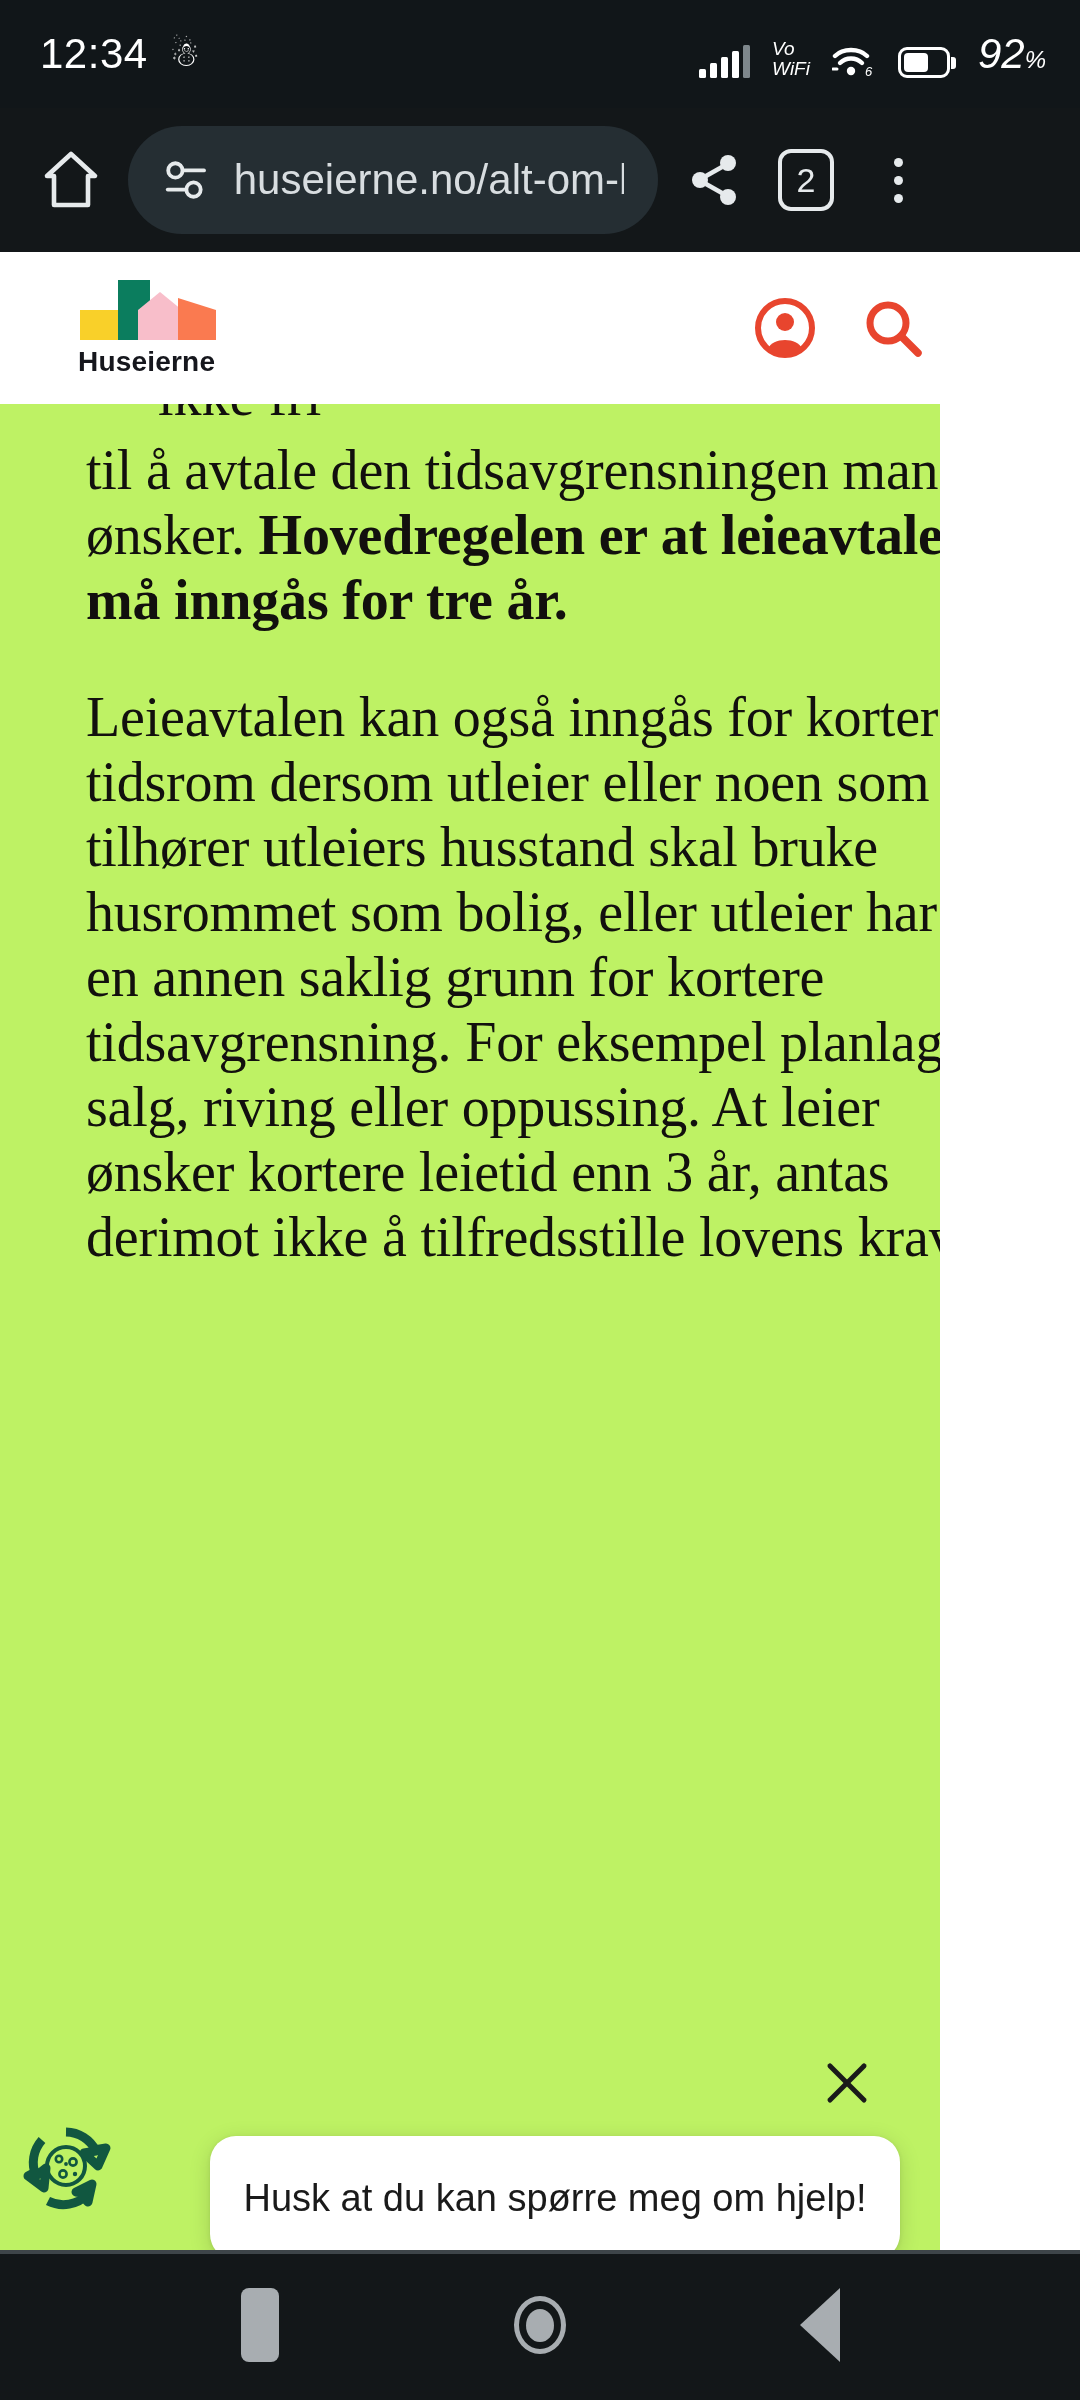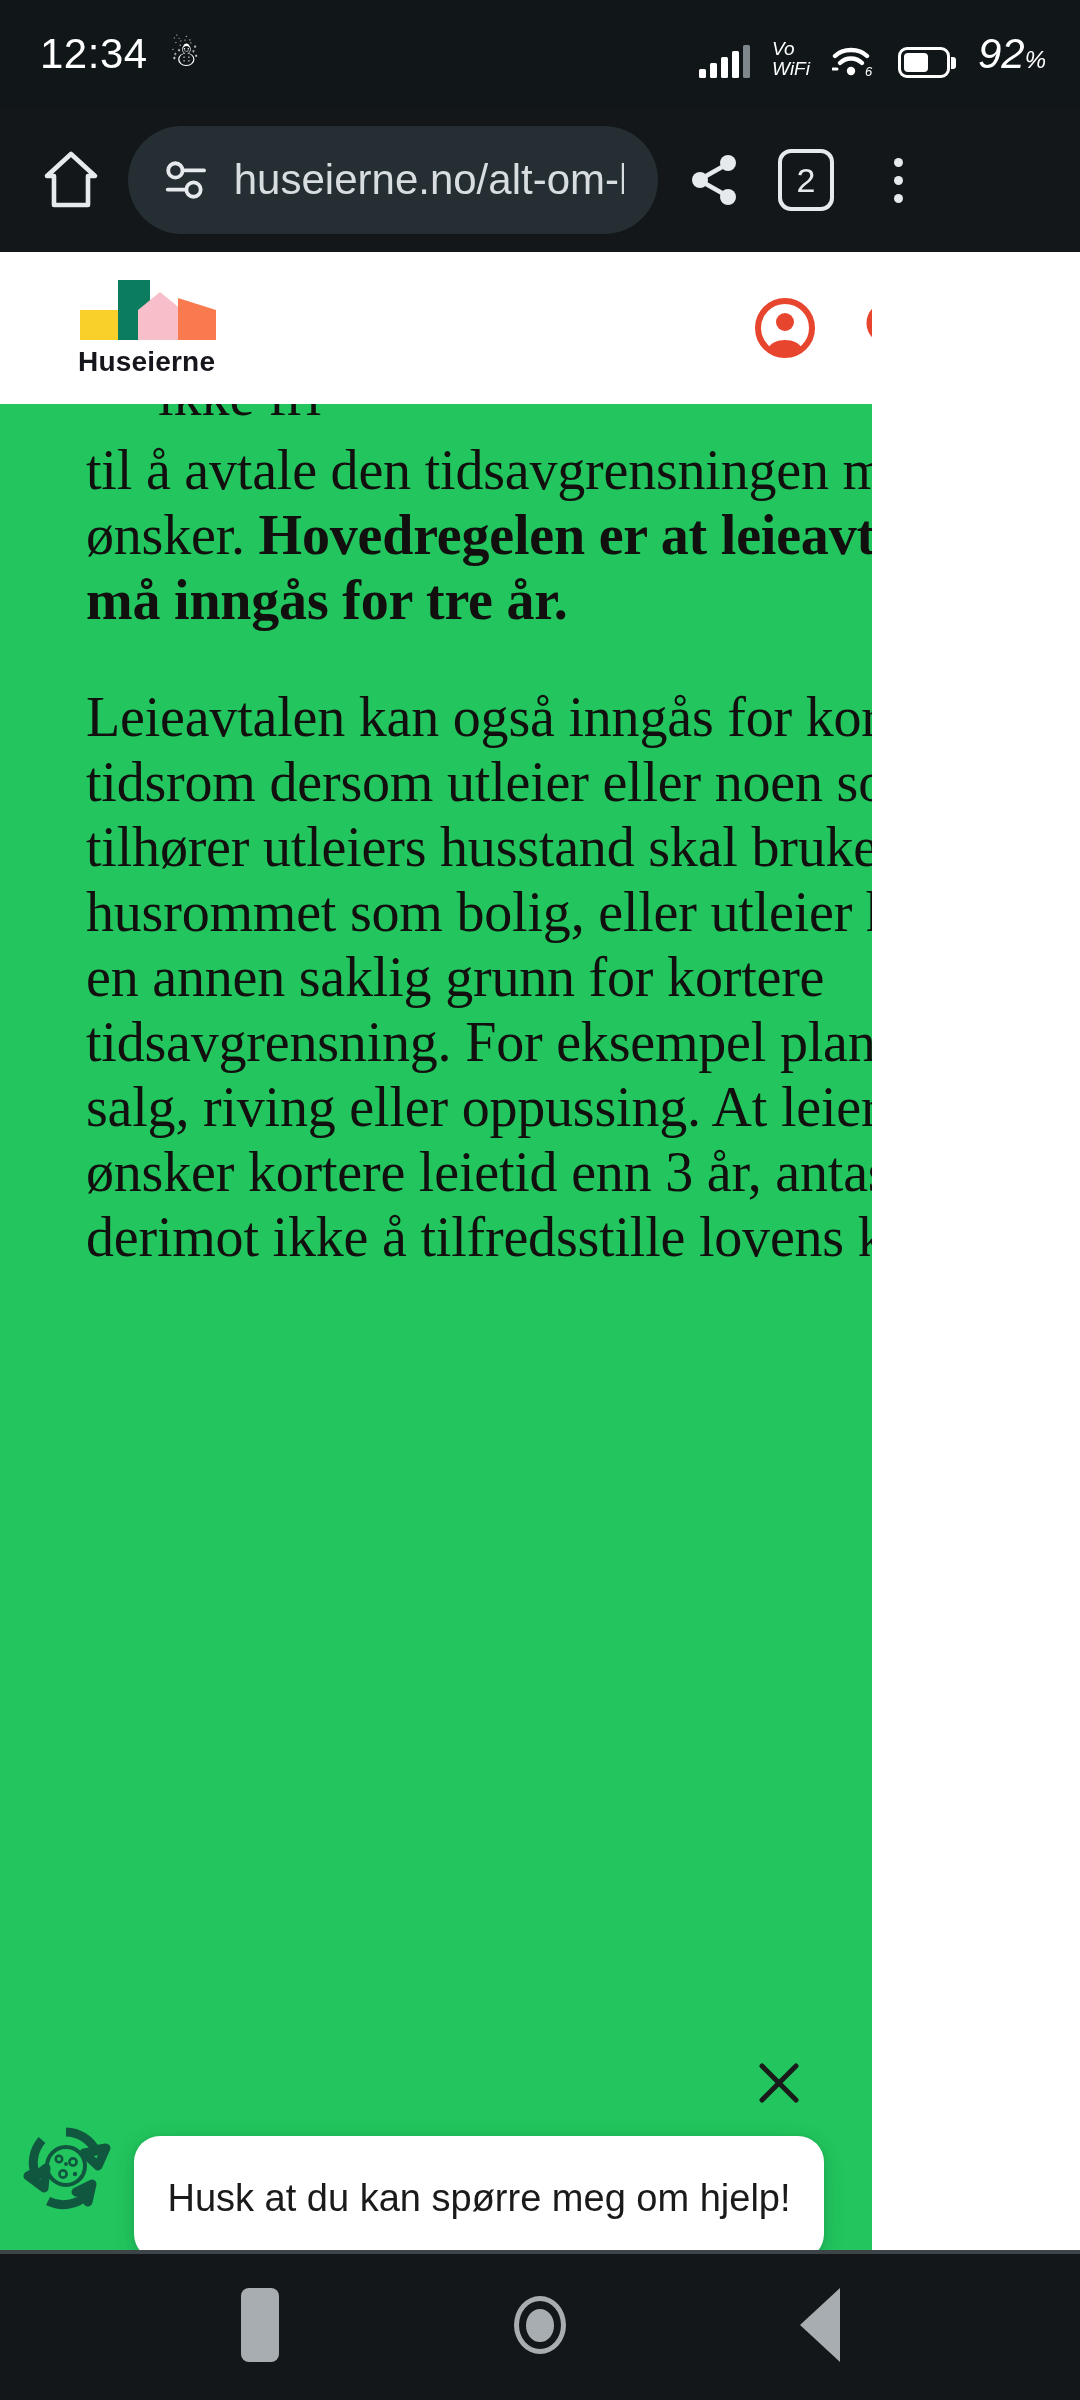--- a/index.html
+++ b/index.html
@@ -61,22 +61,22 @@
   .tabcount{
     width:56px;height:62px;border:4.5px solid #e6eaec;border-radius:13px;
     display:flex;align-items:center;justify-content:center;
     color:#e6eaec;font-size:34px;font-weight:400;
   }
   .kebab{display:flex;flex-direction:column;gap:9px;align-items:center;}
   .kebab span{width:9px;height:9px;border-radius:50%;background:#e6eaec;display:block;}
 
   
   .page{
-    position:absolute; top:252px; left:0; width:872px; height:1998px;
-    background:#22c55e; overflow:hidden;
+    position:absolute; top:252px; left:0; width:940px; height:1998px;
+    background:#bef264; overflow:hidden;
   }
 
   .site-header{
     position:absolute;top:0;left:0;width:1080px;height:152px;
     display:flex;align-items:center;padding:0 46px 0 78px;background:#fff;
   }
   .logo-wrap{display:flex;flex-direction:column;align-items:flex-start;gap:6px;}
   .logo-mark{width:140px;height:62px;position:relative;}
   .logo-word{font-size:28px;font-weight:700;color:#16171d;letter-spacing:.2px;
              font-family:"Liberation Sans",sans-serif;}
@@ -111,21 +111,21 @@
   .recycle-badge{
     position:absolute;left:18px;bottom:36px;width:96px;height:96px;
   }
 
   
   .chat-close{
     position:absolute; right:62px; top:1800px; width:62px;height:62px;
     display:flex;align-items:center;justify-content:center;z-index:6;
   }
   .chat-tooltip{
-    position:absolute; right:48px; top:1884px; width:690px; height:124px;
+    position:absolute; right:40px; top:1884px; width:690px; height:124px;
     background:#fff; border-radius:26px;
     box-shadow:0 5px 22px rgba(0,0,0,.14), 0 1px 4px rgba(0,0,0,.09);
     display:flex;align-items:center;justify-content:center;z-index:6;
   }
   .chat-tooltip span{
     font-size:38px;color:#1a1a1a;font-family:"Liberation Sans",sans-serif;white-space:nowrap;
   }
 
   
   .android-nav{

